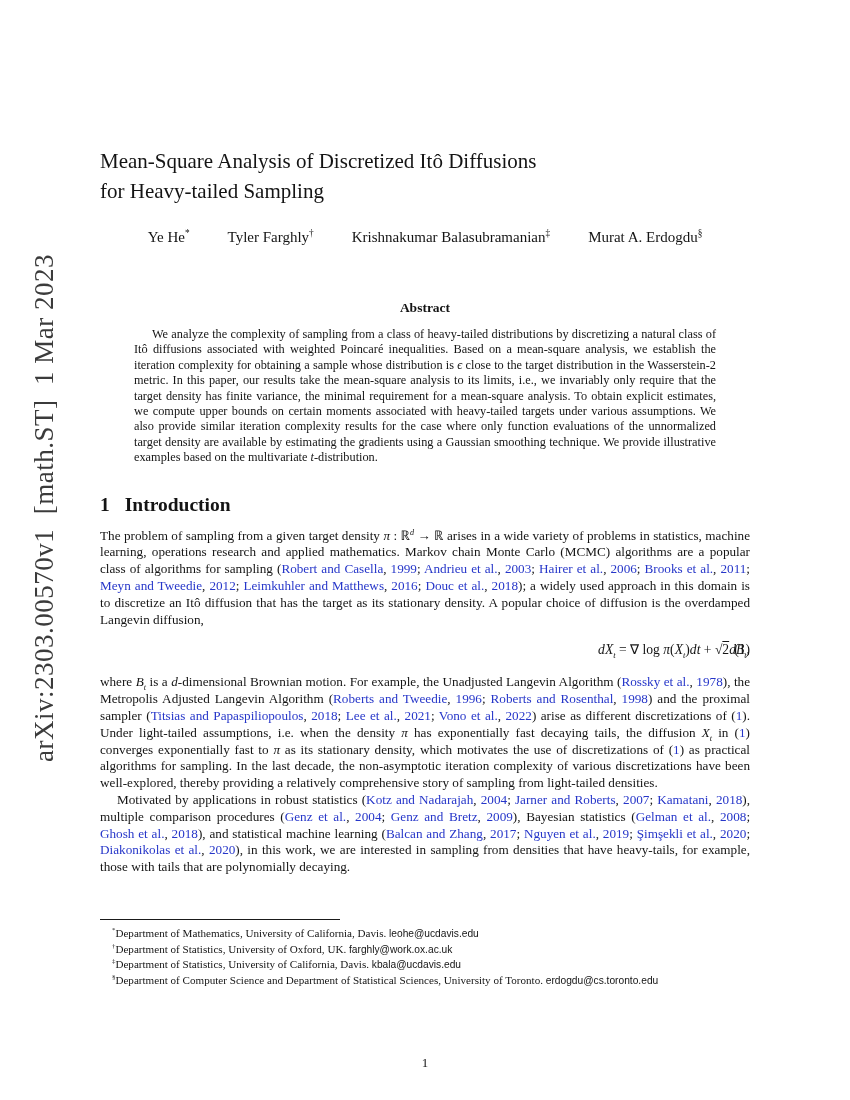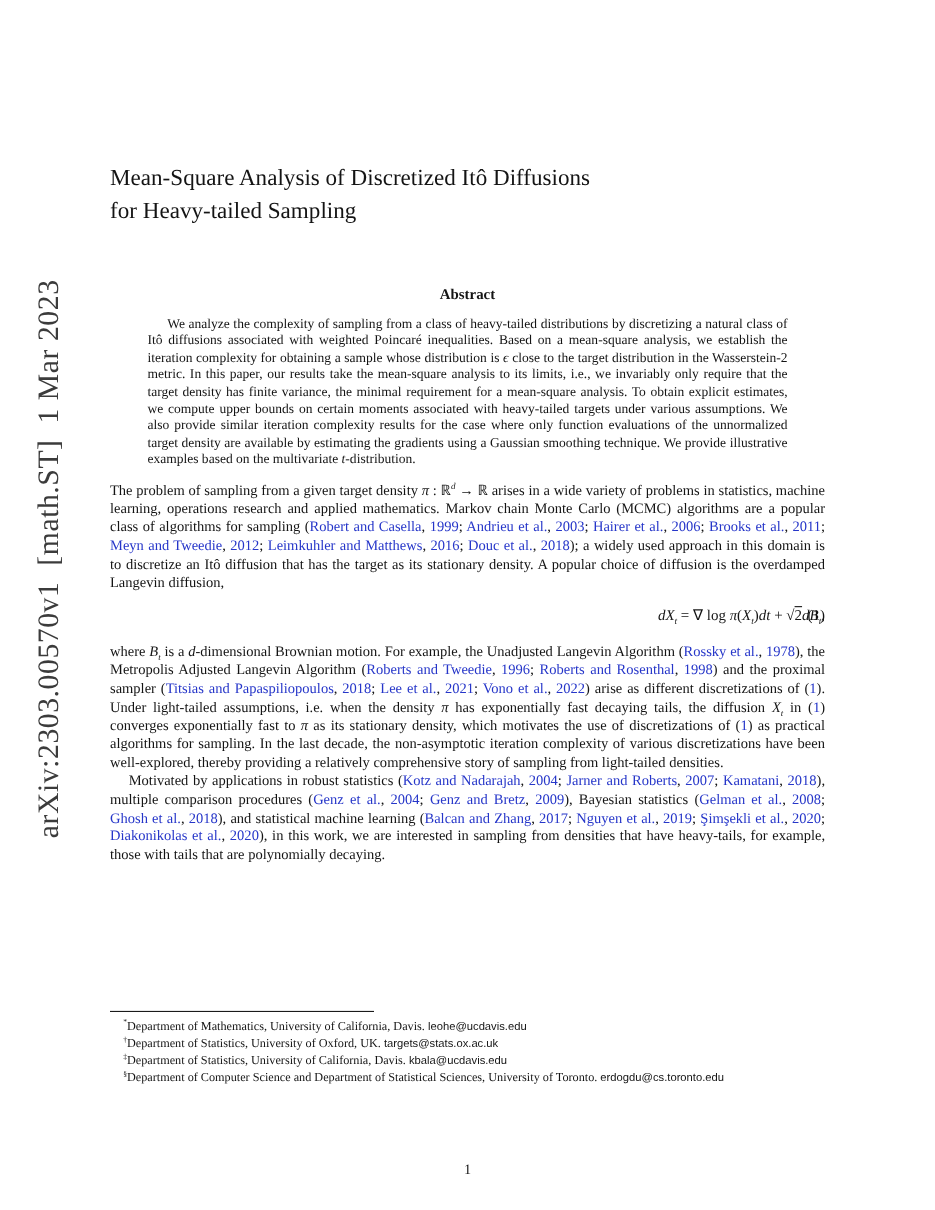--- a/index.html
+++ b/index.html
@@ -54,41 +54,50 @@
 
   <div class="arxiv-strip">arXiv:2303.00570v1  [math.ST]  1 Mar 2023</div>
 
   <div class="content">
 
     <h1 class="title">
       <span class="title-line">Mean-Square Analysis of Discretized Itô Diffusions</span>
       <span class="title-line">for Heavy-tailed Sampling</span>
     </h1>
 
+    <div class="authors">
+      <span class="author"><span>Ye He</span><sup>*</sup></span>
+      <span class="author"><span>Tyler Farghly</span><sup>†</sup></span>
+      <span class="author"><span>Krishnakumar Balasubramanian</span><sup>‡</sup></span>
+      <span class="author"><span>Murat A. Erdogdu</span><sup>§</sup></span>
+    </div>
 
 
     <div class="abstract-heading">Abstract</div>
     <p class="abstract-body"><span class="seg-p">We analyze the complexity of sampling from a class of heavy-tailed distributions by discretizing a natural class of Itô diffusions associated with weighted Poincaré inequalities. Based on a mean-square analysis, we establish the iteration complexity for obtaining a sample whose distribution is </span><span class="seg-i">ϵ</span><span class="seg-p"> close to the target distribution in the Wasserstein-2 metric. In this paper, our results take the mean-square analysis to its limits, i.e., we invariably only require that the target density has finite variance, the minimal requirement for a mean-square analysis. To obtain explicit estimates, we compute upper bounds on certain moments associated with heavy-tailed targets under various assumptions. We also provide similar iteration complexity results for the case where only function evaluations of the unnormalized target density are available by estimating the gradients using a Gaussian smoothing technique. We provide illustrative examples based on the multivariate </span><span class="seg-i">t</span><span class="seg-p">-distribution.</span></p>
 
+    <h2 class="section-heading">
+      <span class="sec-num">1</span><span>Introduction</span>
+    </h2>
 
     <p class="para"><span class="seg-p">The problem of sampling from a given target density </span><span class="seg-i">π</span><span class="seg-p"> : ℝ</span><sup class="seg-isup">d</sup><span class="seg-p"> → ℝ arises in a wide variety of problems in statistics, machine learning, operations research and applied mathematics. Markov chain Monte Carlo (MCMC) algorithms are a popular class of algorithms for sampling (</span><span class="seg-c">Robert and Casella</span><span class="seg-p">, </span><span class="seg-c">1999</span><span class="seg-p">; </span><span class="seg-c">Andrieu et al.</span><span class="seg-p">, </span><span class="seg-c">2003</span><span class="seg-p">; </span><span class="seg-c">Hairer et al.</span><span class="seg-p">, </span><span class="seg-c">2006</span><span class="seg-p">; </span><span class="seg-c">Brooks et al.</span><span class="seg-p">, </span><span class="seg-c">2011</span><span class="seg-p">; </span><span class="seg-c">Meyn and Tweedie</span><span class="seg-p">, </span><span class="seg-c">2012</span><span class="seg-p">; </span><span class="seg-c">Leimkuhler and Matthews</span><span class="seg-p">, </span><span class="seg-c">2016</span><span class="seg-p">; </span><span class="seg-c">Douc et al.</span><span class="seg-p">, </span><span class="seg-c">2018</span><span class="seg-p">); a widely used approach in this domain is to discretize an Itô diffusion that has the target as its stationary density. A popular choice of diffusion is the overdamped Langevin diffusion,</span></p>
 
     <div class="equation-row">
       <span class="equation-body"><span class="seg-i">dX</span><sub class="seg-sub">t</sub><span class="seg-p"> = ∇ log </span><span class="seg-i">π</span><span class="seg-p">(</span><span class="seg-i">X</span><sub class="seg-sub">t</sub><span class="seg-p">)</span><span class="seg-i">dt</span><span class="seg-p"> + </span><span class="seg-p">√</span><span class="seg-rad">2</span><span class="seg-i">dB</span><sub class="seg-sub">t</sub><span class="seg-p">,</span></span>
       <span class="equation-number">(1)</span>
     </div>
 
     <p class="para"><span class="seg-p">where </span><span class="seg-i">B</span><sub class="seg-sub">t</sub><span class="seg-p"> is a </span><span class="seg-i">d</span><span class="seg-p">-dimensional Brownian motion. For example, the Unadjusted Langevin Algorithm (</span><span class="seg-c">Rossky et al.</span><span class="seg-p">, </span><span class="seg-c">1978</span><span class="seg-p">), the Metropolis Adjusted Langevin Algorithm (</span><span class="seg-c">Roberts and Tweedie</span><span class="seg-p">, </span><span class="seg-c">1996</span><span class="seg-p">; </span><span class="seg-c">Roberts and Rosenthal</span><span class="seg-p">, </span><span class="seg-c">1998</span><span class="seg-p">) and the proximal sampler (</span><span class="seg-c">Titsias and Papaspiliopoulos</span><span class="seg-p">, </span><span class="seg-c">2018</span><span class="seg-p">; </span><span class="seg-c">Lee et al.</span><span class="seg-p">, </span><span class="seg-c">2021</span><span class="seg-p">; </span><span class="seg-c">Vono et al.</span><span class="seg-p">, </span><span class="seg-c">2022</span><span class="seg-p">) arise as different discretizations of (</span><span class="seg-c">1</span><span class="seg-p">). Under light-tailed assumptions, i.e. when the density </span><span class="seg-i">π</span><span class="seg-p"> has exponentially fast decaying tails, the diffusion </span><span class="seg-i">X</span><sub class="seg-sub">t</sub><span class="seg-p"> in (</span><span class="seg-c">1</span><span class="seg-p">) converges exponentially fast to </span><span class="seg-i">π</span><span class="seg-p"> as its stationary density, which motivates the use of discretizations of (</span><span class="seg-c">1</span><span class="seg-p">) as practical algorithms for sampling. In the last decade, the non-asymptotic iteration complexity of various discretizations have been well-explored, thereby providing a relatively comprehensive story of sampling from light-tailed densities.</span></p>
     <p class="para indent"><span class="seg-p">Motivated by applications in robust statistics (</span><span class="seg-c">Kotz and Nadarajah</span><span class="seg-p">, </span><span class="seg-c">2004</span><span class="seg-p">; </span><span class="seg-c">Jarner and Roberts</span><span class="seg-p">, </span><span class="seg-c">2007</span><span class="seg-p">; </span><span class="seg-c">Kamatani</span><span class="seg-p">, </span><span class="seg-c">2018</span><span class="seg-p">), multiple comparison procedures (</span><span class="seg-c">Genz et al.</span><span class="seg-p">, </span><span class="seg-c">2004</span><span class="seg-p">; </span><span class="seg-c">Genz and Bretz</span><span class="seg-p">, </span><span class="seg-c">2009</span><span class="seg-p">), Bayesian statistics (</span><span class="seg-c">Gelman et al.</span><span class="seg-p">, </span><span class="seg-c">2008</span><span class="seg-p">; </span><span class="seg-c">Ghosh et al.</span><span class="seg-p">, </span><span class="seg-c">2018</span><span class="seg-p">), and statistical machine learning (</span><span class="seg-c">Balcan and Zhang</span><span class="seg-p">, </span><span class="seg-c">2017</span><span class="seg-p">; </span><span class="seg-c">Nguyen et al.</span><span class="seg-p">, </span><span class="seg-c">2019</span><span class="seg-p">; </span><span class="seg-c">Şimşekli et al.</span><span class="seg-p">, </span><span class="seg-c">2020</span><span class="seg-p">; </span><span class="seg-c">Diakonikolas et al.</span><span class="seg-p">, </span><span class="seg-c">2020</span><span class="seg-p">), in this work, we are interested in sampling from densities that have heavy-tails, for example, those with tails that are polynomially decaying.</span></p>
 
   </div>
 
   <div class="footnote-block">
     <div class="footnote-rule"></div>
     <p class="footnote"><sup class="seg-sup">*</sup><span class="seg-p">Department of Mathematics, University of California, Davis. </span><span class="seg-tt">leohe@ucdavis.edu</span></p>
-    <p class="footnote"><sup class="seg-sup">†</sup><span class="seg-p">Department of Statistics, University of Oxford, UK. </span><span class="seg-tt">targets@stats.ox.ac.uk</span></p>
+    <p class="footnote"><sup class="seg-sup">†</sup><span class="seg-p">Department of Statistics, University of Oxford, UK. </span><span class="seg-tt">farghly@work.ox.ac.uk</span></p>
     <p class="footnote"><sup class="seg-sup">‡</sup><span class="seg-p">Department of Statistics, University of California, Davis. </span><span class="seg-tt">kbala@ucdavis.edu</span></p>
     <p class="footnote"><sup class="seg-sup">§</sup><span class="seg-p">Department of Computer Science and Department of Statistical Sciences, University of Toronto. </span><span class="seg-tt">erdogdu@cs.toronto.edu</span></p>
   </div>
 
   <div class="page-number">1</div>
 
 </div>
 
 </body></html>

